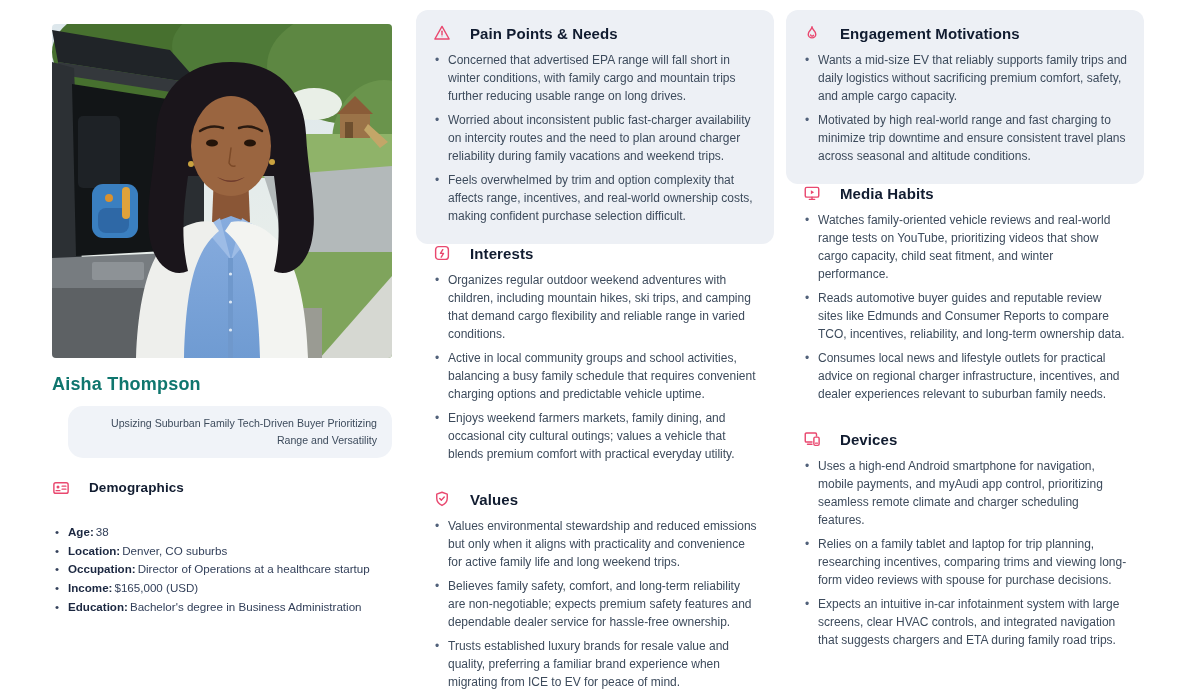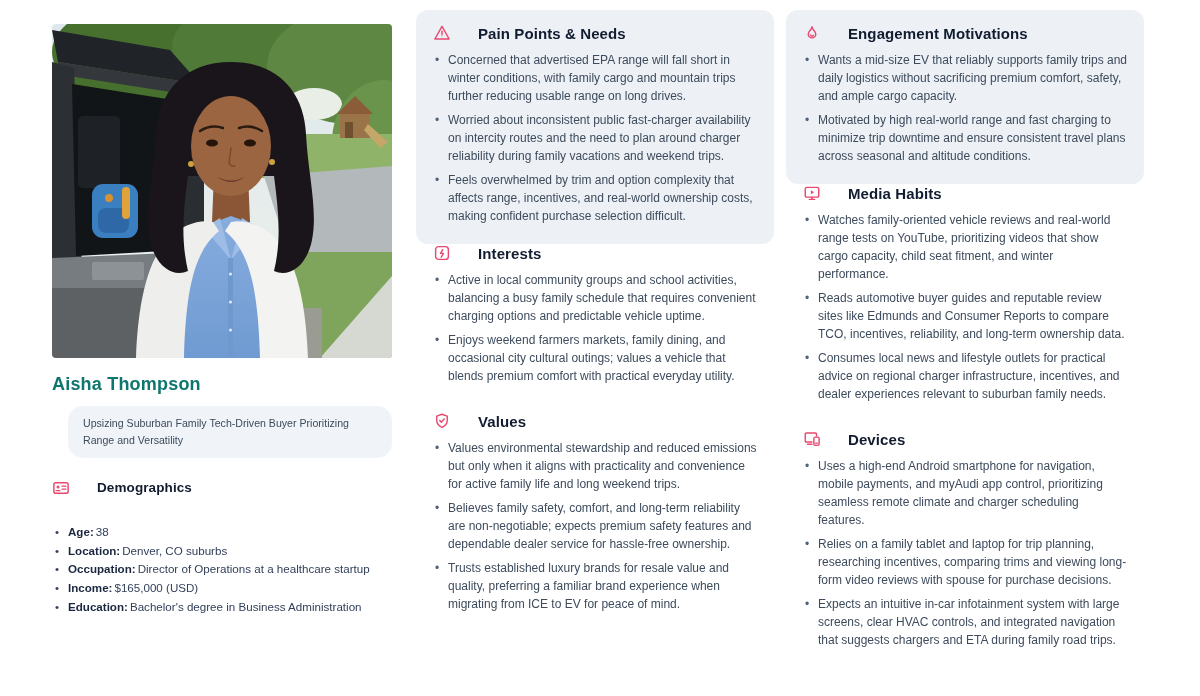--- a/index.html
+++ b/index.html
@@ -15,38 +15,38 @@
   .col-right { width:358px; flex:0 0 358px; margin-left:12px; }
 
   
   .photo-frame { width:340px; height:334px; border-radius:4px; overflow:hidden; margin-top:14px; }
   .photo-frame svg { display:block; }
   .persona-name {
     margin-top:16px; font-size:18px; font-weight:bold; color:#0f766e; letter-spacing:.2px;
   }
   .tagline {
     margin:11px 0 0 16px; background:#f0f3f8; border-radius:15px;
-    padding:9px 15px; font-size:10.6px; line-height:1.6; color:#3d4b5c;
+    padding:9px 15px; font-size:10.6px; line-height:1.6; color:#3d4b5c;text-align:right;
   }
   .demographics { margin-top:21px; }
   .demo-list { list-style:none; margin-top:26px; }
   .demo-list li {
     position:relative; padding-left:16px; font-size:11.6px; line-height:1.62; color:#33405a;
   }
   .demo-list li::before { content:"•"; position:absolute; left:3px; color:#33405a; }
   .demo-list b { color:#1b2740; margin-right:2px; }
 
   
   .card {
     background:#edf0f5; border-radius:12px; padding:14px 17px 13px;
   }
   .section { padding:0 17px; }
   .mt-sec  { }
   .mt-sec2 { margin-top:27px; }
-  .sec-head { display:flex; align-items:center; gap:27px; }
+  .sec-head { display:flex; align-items:center; gap:19px; }
   .sec-head .icon { display:inline-flex; width:18px; height:18px; }
   .sec-head .icon svg { width:18px; height:18px; }
   .sec-title { font-size:15px; font-weight:bold; color:#111c30; letter-spacing:.1px; }
   .demographics .sec-title { font-size:13.5px; }
   .bullets { list-style:none; margin-top:9px; }
   .bullets li {
     position:relative; padding-left:15px; margin-bottom:6px;
     font-size:12px; line-height:1.5; color:#3d4b5c;
   }
   .bullets li::before { content:"•"; position:absolute; left:2px; top:0; color:#51617a; }
@@ -177,20 +177,21 @@
       <div class="sec-head">
         <span class="icon">
           <svg viewBox="0 0 24 24">
               <rect x="3.5" y="3.5" width="17" height="17" rx="4"></rect>
               <path d="M13 7.5 L10 12.5 h4 L11 17.5"></path>
             </svg>
         </span>
         <h2 class="sec-title">Interests</h2>
       </div>
       <ul class="bullets">
+        <li>Organizes regular outdoor weekend adventures with children, including mountain hikes, ski trips, and camping that demand cargo flexibility and reliable range in varied conditions.</li>
         <li>Active in local community groups and school activities, balancing a busy family schedule that requires convenient charging options and predictable vehicle uptime.</li>
         <li>Enjoys weekend farmers markets, family dining, and occasional city cultural outings; values a vehicle that blends premium comfort with practical everyday utility.</li>
       </ul>
     </section>
 
     <section class="section mt-sec2">
       <div class="sec-head">
         <span class="icon">
           <svg viewBox="0 0 24 24">
               <path d="M12 3 L19 5.6 V11 c0 4.6 -3 7.6 -7 9.6 c-4 -2 -7 -5 -7 -9.6 V5.6 Z"></path>

